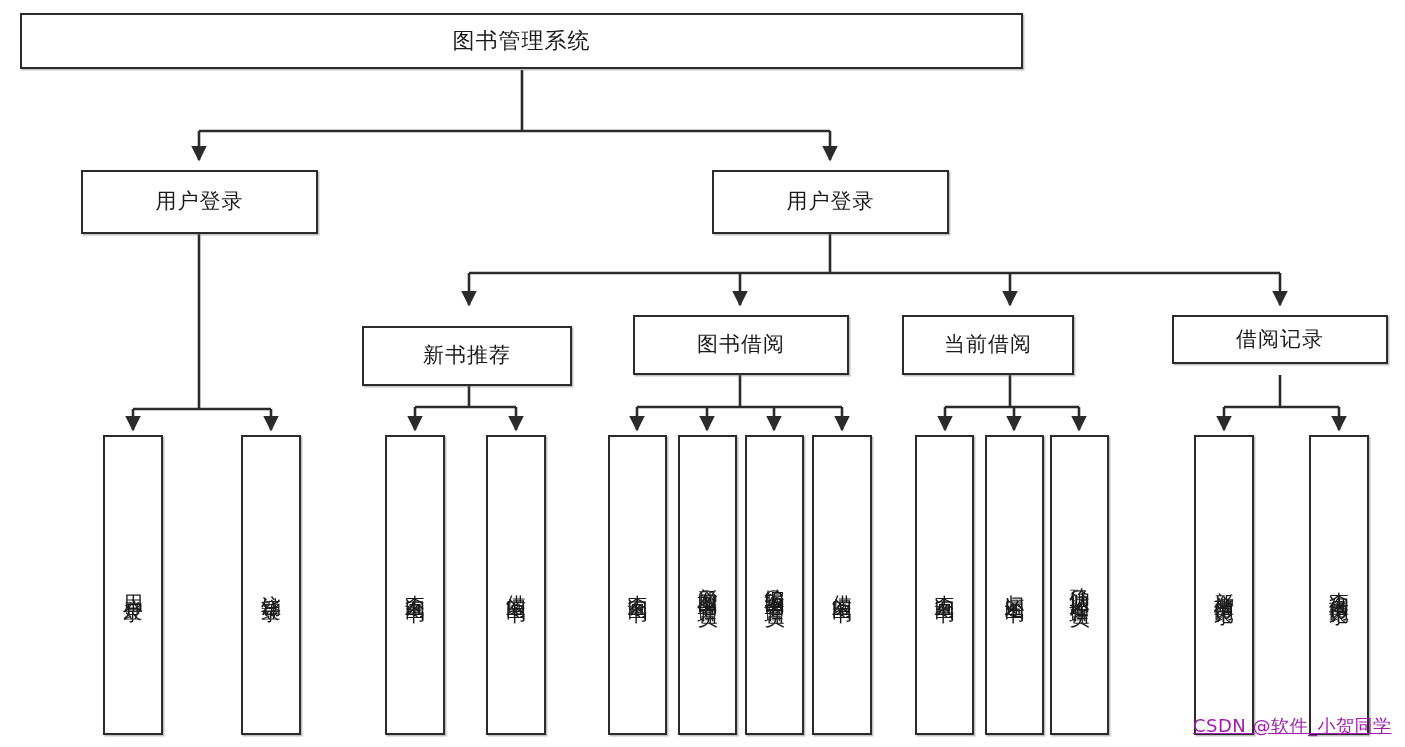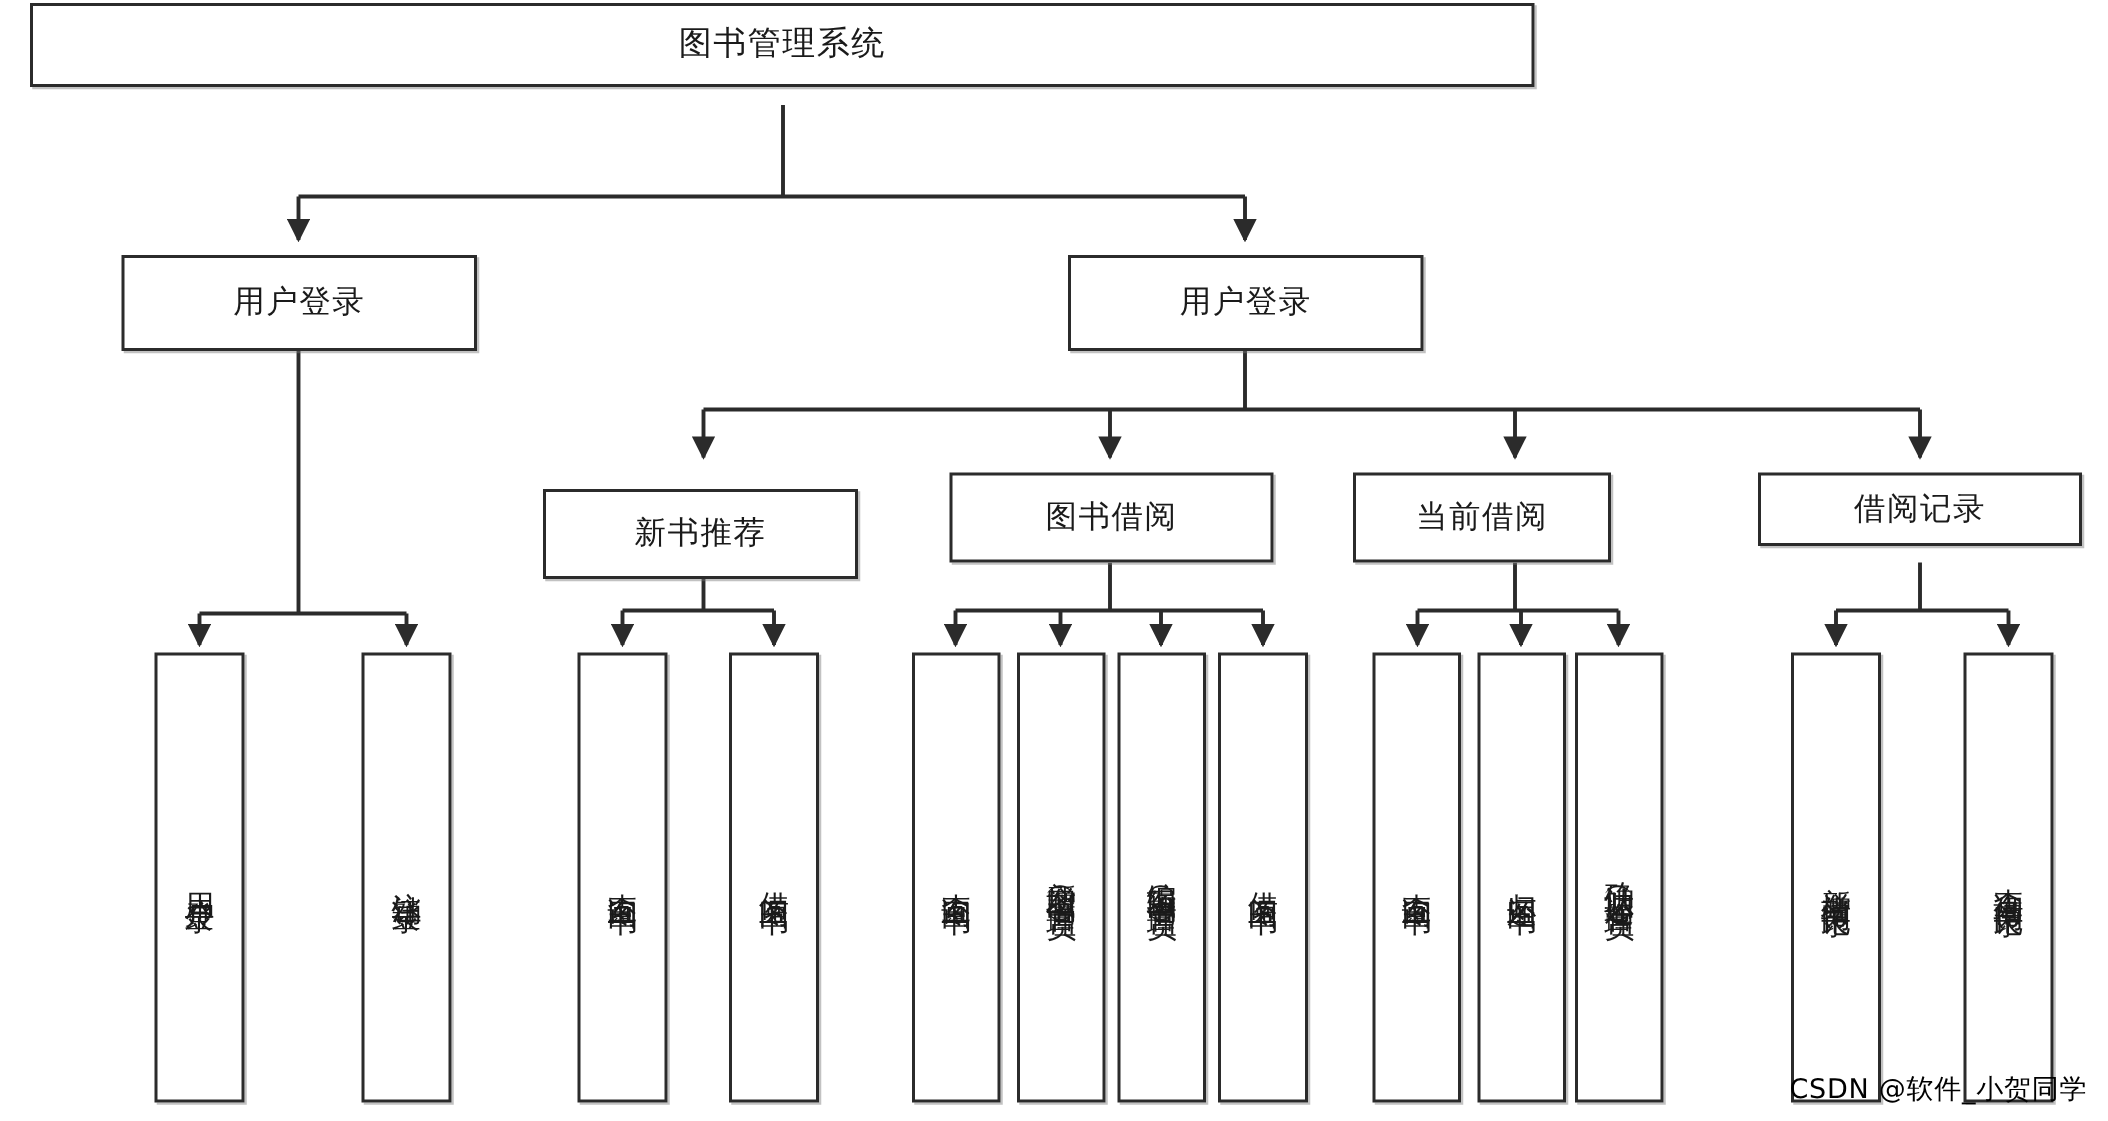--- a/index.html
+++ b/index.html
@@ -55,24 +55,25 @@
     letter-spacing: 3px;
     line-height: 1.05;
     white-space: nowrap;
     text-align: center;
   }
   .watermark {
     position: absolute;
     left: 1193px;
     top: 714px;
     font-size: 18px;
-    color: #000000;
+    color: #a21caf;
     white-space: nowrap;
     font-family: "DejaVu Sans", "Liberation Sans", sans-serif;
     letter-spacing: 0.5px;
+    text-decoration: underline;
   }
 </style>
 </head>
 <body>
 
 <div id="diagram-root">
 
   <svg class="edges" viewBox="0 0 1405 747" xmlns="http://www.w3.org/2000/svg">
     <defs>
       <marker id="arrow" viewBox="0 0 10 10" refX="9" refY="5" markerWidth="6" markerHeight="6" orient="auto-start-reverse">
@@ -116,21 +117,21 @@
       <path d="M 1014 407 L 1014 430" marker-end="url(#arrow)"></path>
       <path d="M 1079 407 L 1079 430" marker-end="url(#arrow)"></path>
 
       <path d="M 1280 375 L 1280 407"></path>
       <path d="M 1224 407 L 1339 407"></path>
       <path d="M 1224 407 L 1224 430" marker-end="url(#arrow)"></path>
       <path d="M 1339 407 L 1339 430" marker-end="url(#arrow)"></path>
     </g>
   </svg>
 
-  <div class="node horiz root" style="left:20px; top:2px; width:1003px; height:56px;">
+  <div class="node horiz root" style="left:20px; top:13px; width:1003px; height:56px;">
     <span>图书管理系统</span>
   </div>
 
   <div class="node horiz" style="left:81px; top:170px; width:237px; height:64px;">
     <span>用户登录</span>
   </div>
   <div class="node horiz" style="left:712px; top:170px; width:237px; height:64px;">
     <span>用户登录</span>
   </div>
 

